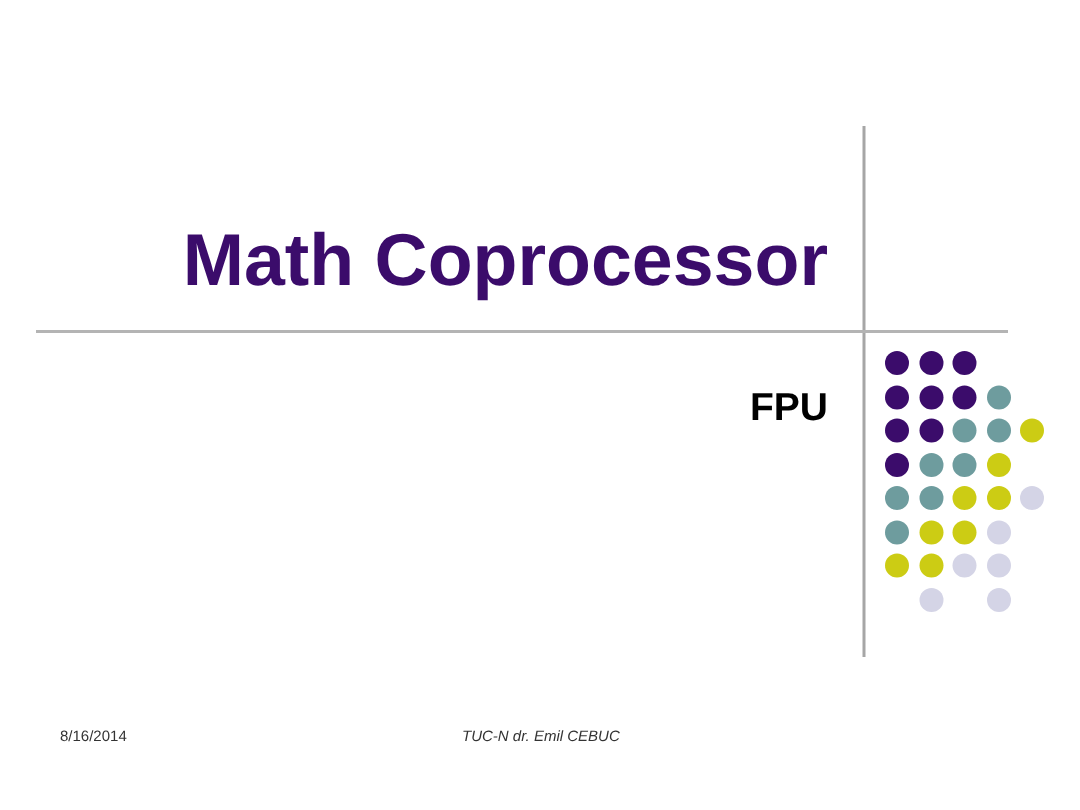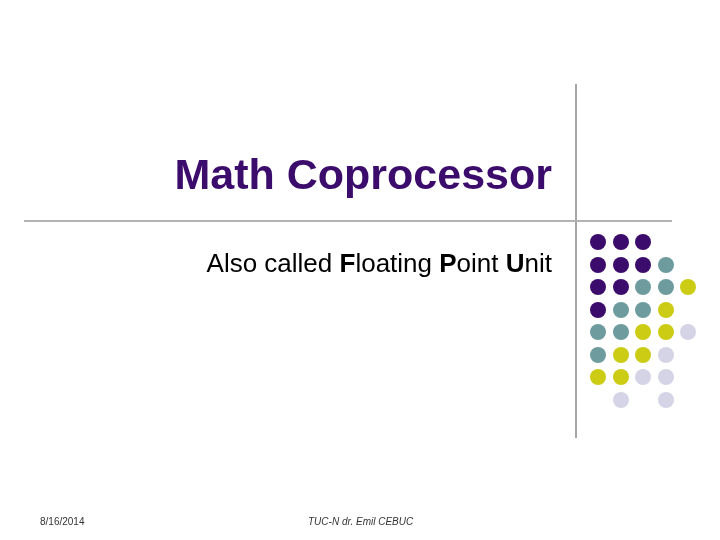--- a/index.html
+++ b/index.html
@@ -1,40 +1,38 @@
 <!DOCTYPE html>
 <html><head>
 <meta charset="utf-8">
 <style>
   html, body { margin: 0; padding: 0; }
   body { width: 720px; height: 540px; background: #ffffff; position: relative; overflow: hidden; font-family: "Liberation Sans", sans-serif; }
   .vline { position: absolute; left: 575px; top: 84px; width: 2px; height: 354px; background: #a6a6a6; }
   .hline { position: absolute; left: 24px; top: 220px; width: 648px; height: 2px; background: #b4b4b4; }
-  .title { position: absolute; right: 168px; top: 146px; font-size: 43px; font-weight: bold; color: #3b0c6b; white-space: nowrap; line-height: 56px; }
+  .title { position: absolute; right: 168px; top: 146px; font-size: 49px; font-weight: bold; color: #3b0c6b; white-space: nowrap; line-height: 56px; }
   .sub { position: absolute; right: 168px; top: 248px; text-align: right; color: #000; font-size: 26px; line-height: 30px; }
   .sub b { font-weight: bold; }
   .sub .l2 { font-weight: bold; margin-top: 8px; }
   .dots { position: absolute; left: 590px; top: 234px; }
   .dot { position: absolute; width: 16px; height: 16px; border-radius: 50%; }
-  .footer { position: absolute; top: 516px; font-size: 10px; color: #333; text-align: right; }
+  .footer { position: absolute; top: 486px; font-size: 10px; color: #333; text-align: right; }
   .f-date { left: 40px; }
   .f-author { left: 308px; font-style: italic; }
 </style>
 </head>
 <body>
 
 <div class="vline"></div>
 <div class="hline"></div>
 
 <div class="title">Math Coprocessor</div>
 
 <div class="sub">
-  <div class="l1">
-    <span>Also called </span><b>F</b><span>loating </span><b>P</b><span>oint </span><b>U</b><span>nit</span>
-  </div>
+  <div class="l2">FPU</div>
 </div>
 
 <div class="dots" id="dots">
     <div class="dot" style="left: 0px; top: 0px; background: rgb(59, 12, 107);"></div>
     <div class="dot" style="left: 22.5px; top: 0px; background: rgb(59, 12, 107);"></div>
     <div class="dot" style="left: 45px; top: 0px; background: rgb(59, 12, 107);"></div>
     <div class="dot" style="left: 0px; top: 22.5px; background: rgb(59, 12, 107);"></div>
     <div class="dot" style="left: 22.5px; top: 22.5px; background: rgb(59, 12, 107);"></div>
     <div class="dot" style="left: 45px; top: 22.5px; background: rgb(59, 12, 107);"></div>
     <div class="dot" style="left: 67.5px; top: 22.5px; background: rgb(110, 156, 158);"></div>

